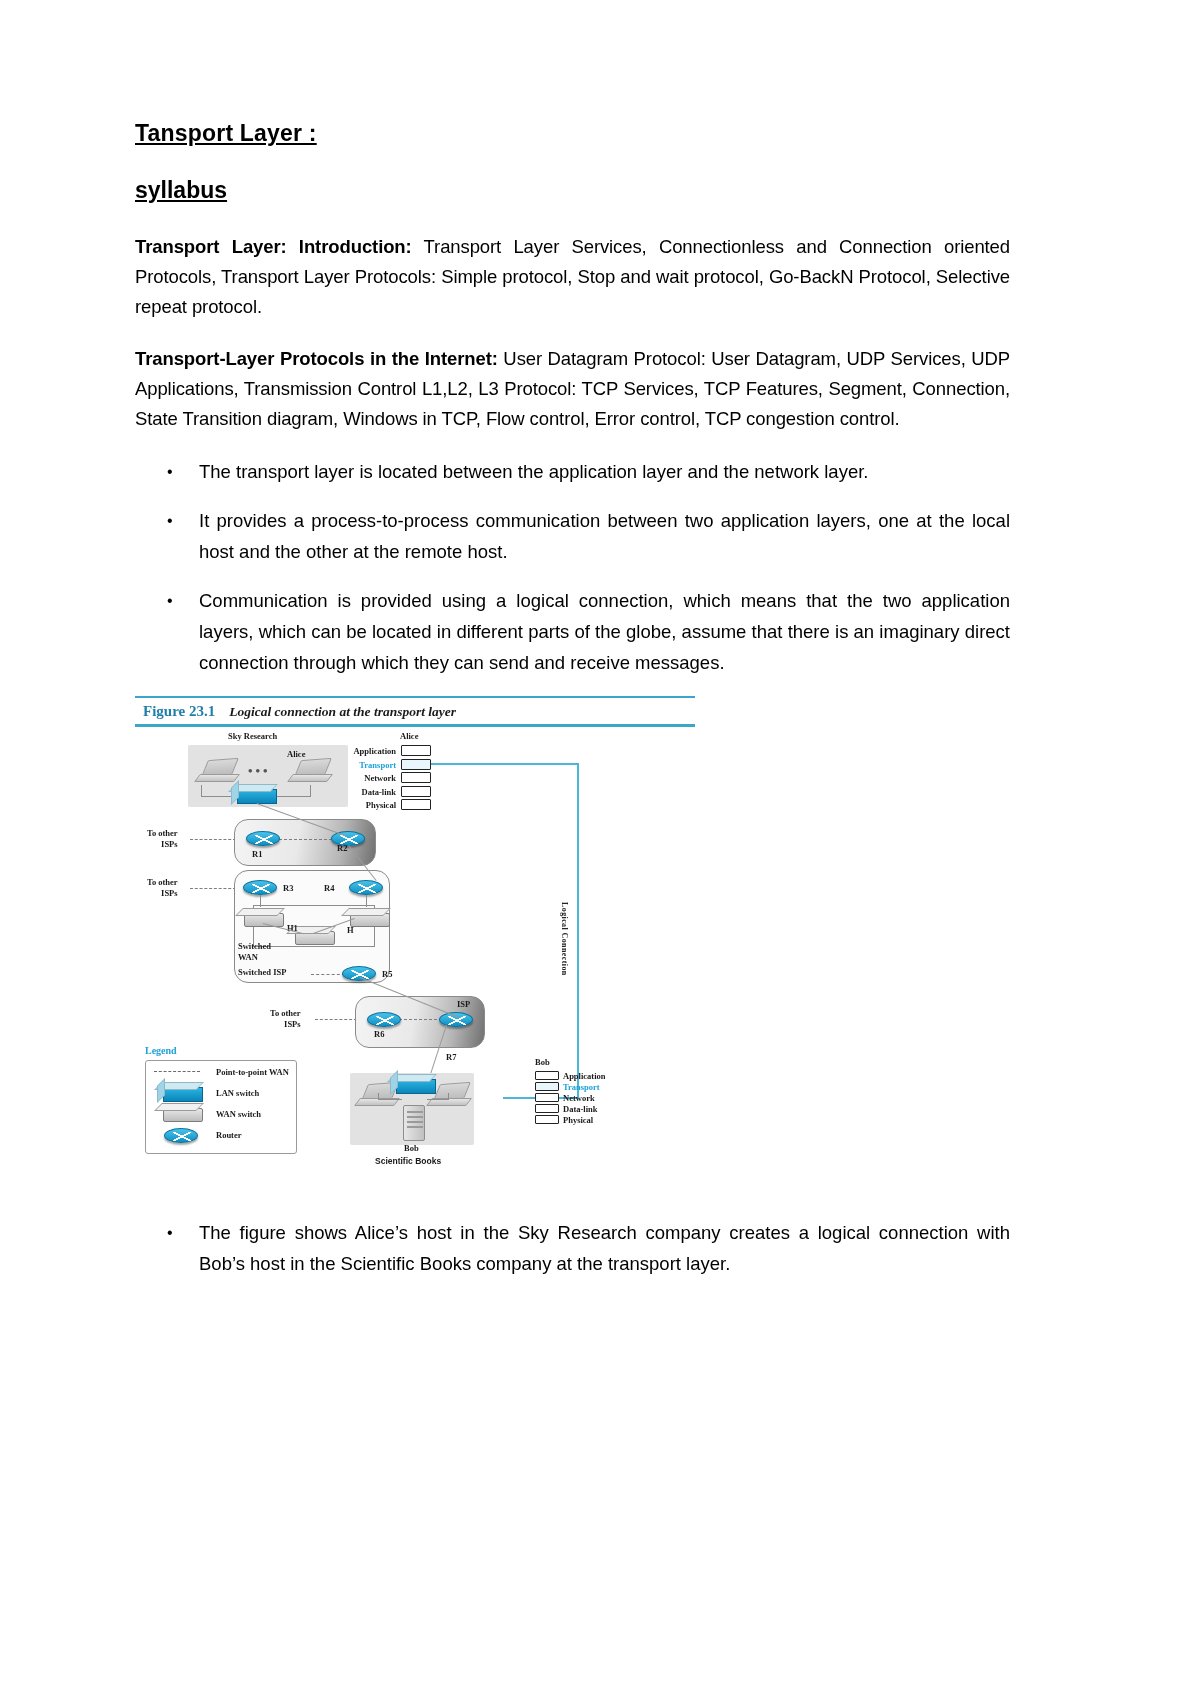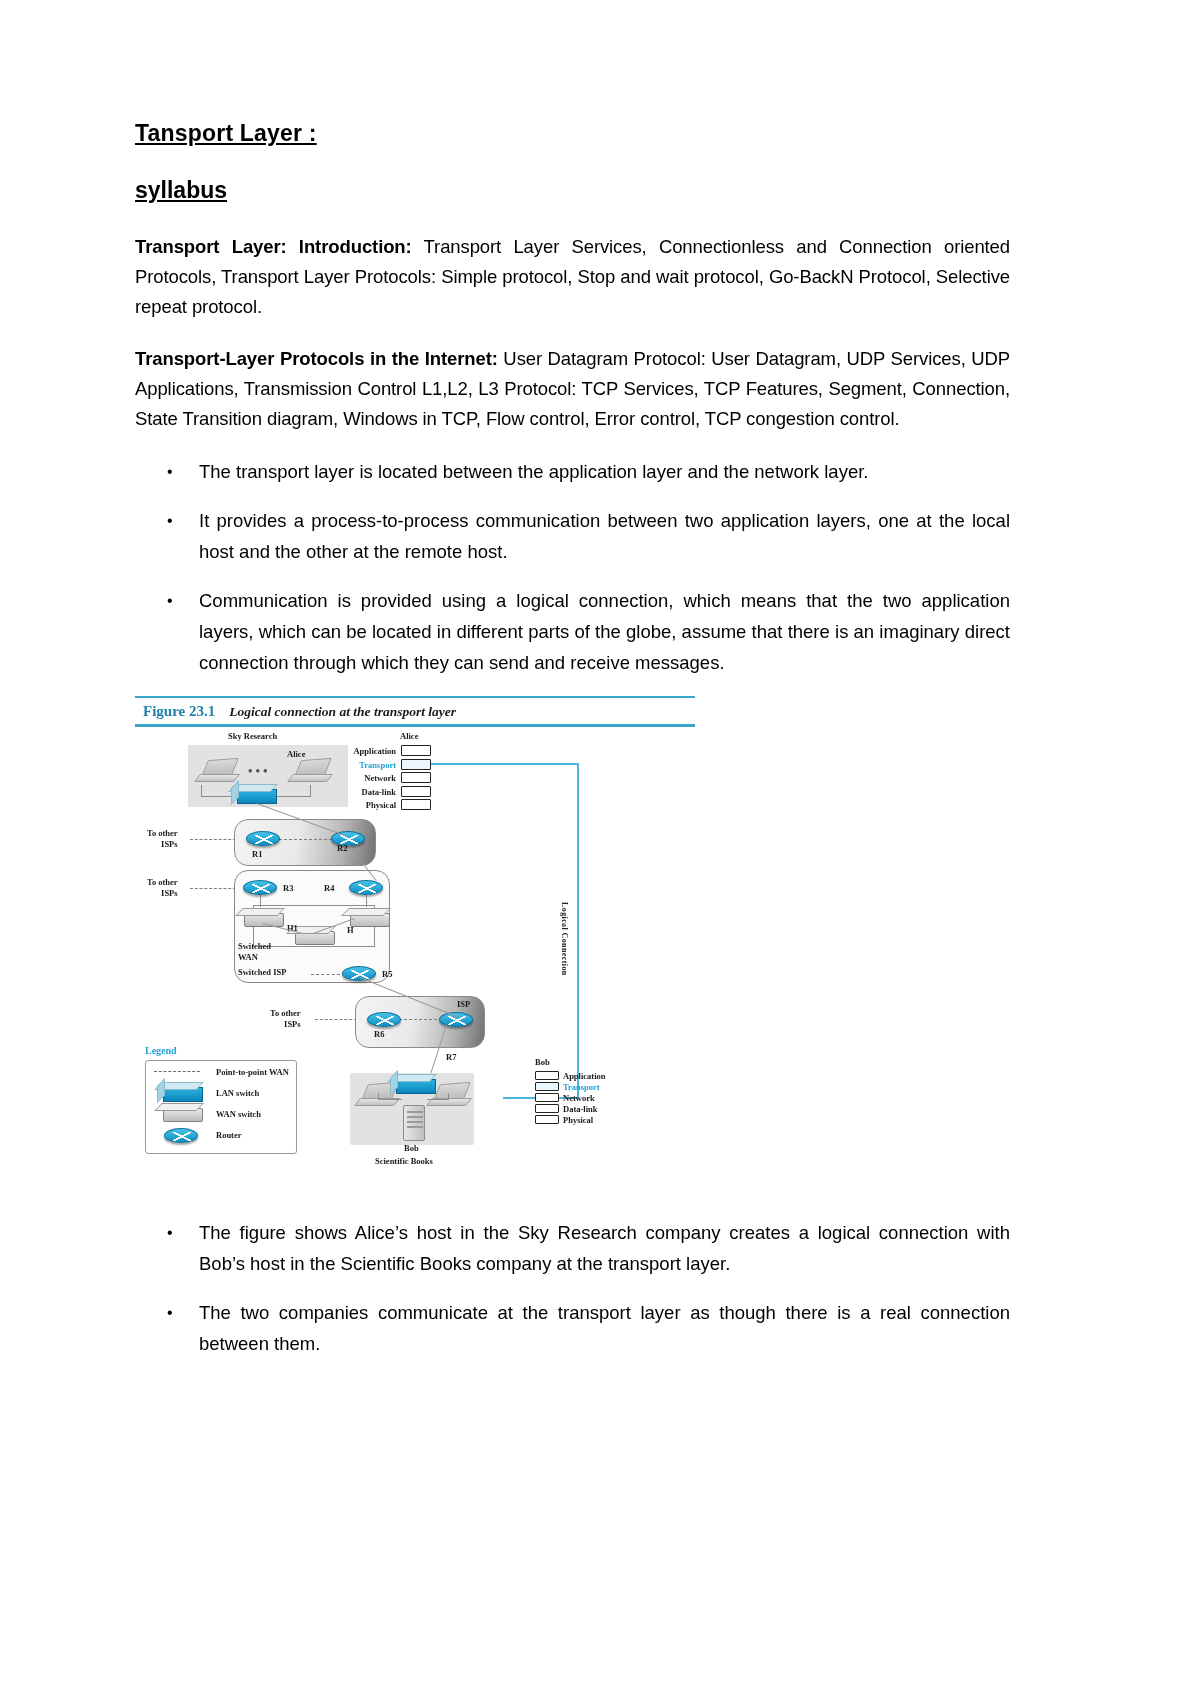--- a/index.html
+++ b/index.html
@@ -326,21 +326,21 @@
         <i style="top:5px;"></i>
           <i style="top:10px;"></i>
           <i style="top:15px;"></i>
           <i style="top:20px;"></i>
       </div>
       <div class="solidline" style="left:243px; top:372px; width:24px; background:#8d8d8d;"></div>
       <div class="solidline" style="left:292px; top:372px; width:22px; background:#8d8d8d;"></div>
       <div class="solidline" style="left:243px; top:366px; width:1px; height:7px; background:#8d8d8d;"></div>
       <div class="solidline" style="left:313px; top:366px; width:1px; height:7px; background:#8d8d8d;"></div>
       <div class="lbl" style="left:269px; top:416px;">Bob</div>
-      <div class="lbl" style="left:240px; top:429px; font-family:Liberation Serif, serif;">Scientific Books</div>
+      <div class="lbl" style="left:240px; top:429px; font-family:Liberation Sans, sans-serif;">Scientific Books</div>
 
       <div class="lbl" style="left:400px; top:330px;">Bob</div>
       <div class="stack" style="left:400px; top:344px;">
         <div class="cell" style="width:24px;height:9px;margin-bottom:2px;"></div>
         <div class="cell sel" style="width:24px;height:9px;margin-bottom:2px;"></div>
         <div class="cell" style="width:24px;height:9px;margin-bottom:2px;"></div>
         <div class="cell" style="width:24px;height:9px;margin-bottom:2px;"></div>
         <div class="cell" style="width:24px;height:9px;margin-bottom:2px;"></div>
       </div>
       <div class="stacklabels" style="left:428px; top:344px; width:58px; text-align:left;">
@@ -349,16 +349,15 @@
         <div style="height:11px;">Network</div>
         <div style="height:11px;">Data-link</div>
         <div style="height:11px;">Physical</div>
       </div>
 
     </div>
   </div>
 
   <ul class="bullets" style="margin-top:42px;">
     <li>The figure shows Alice’s host in the Sky Research company creates a logical connection with Bob’s host in the Scientific Books company at the transport layer.</li>
-    <li>The two companies communicate at the transport layer as though there is a real connection between them.</li>
   </ul>
 
 </div>
 
 </body></html>

